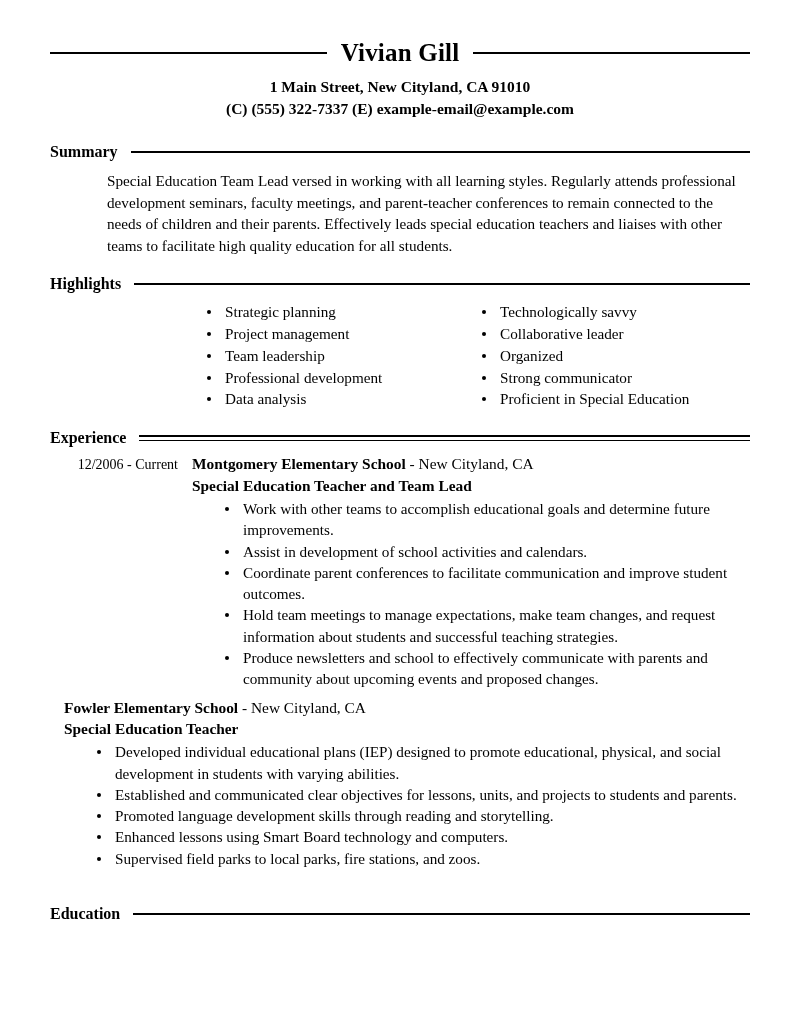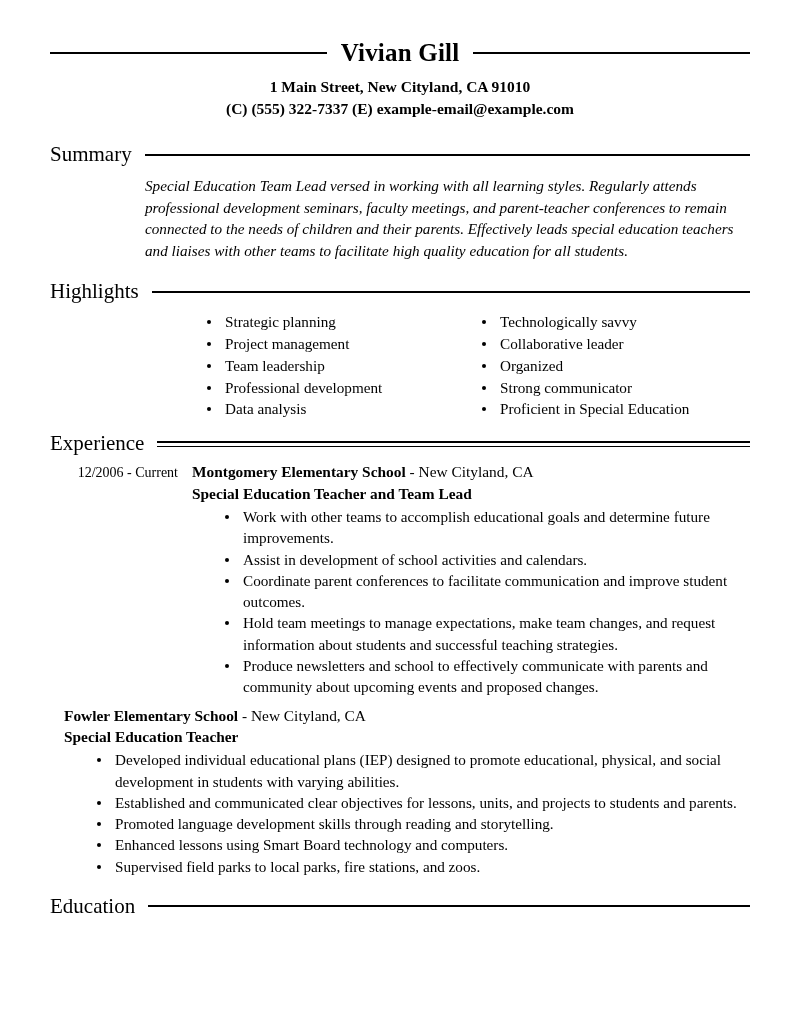--- a/index.html
+++ b/index.html
@@ -57,40 +57,39 @@
   }
 
   
   .section-head {
     display: flex;
     align-items: center;
     gap: 13px;
   }
   .section-title {
     flex: 0 0 auto;
-    font-size: 21px;
-    font-weight: normal;
+    font-size: 16px;
+    font-weight: bold;
     white-space: nowrap;
     line-height: 1;
   }
   .section-rule {
     flex: 1 1 auto;
     height: 0;
     border-top: 2px solid #000;
   }
   .section-rule.double {
     height: 3px;
     border-top: 2px solid #000;
     border-bottom: 1px solid #000;
   }
 
   
   .body-indent {
-    margin-left: 95px;
-    font-style: italic;
+    margin-left: 57px;
   }
   .summary-text {
     font-size: 15.2px;
     line-height: 1.42;
     margin-top: 10px;
   }
 
   
   .highlights-wrap {
     display: flex;
@@ -156,22 +155,22 @@
   .job-body ul.bullets {
     margin-top: 1px;
     margin-left: 26px;
   }
   .job-body ul.bullets > li {
     margin-bottom: 0px;
   }
 
   .mt-summary { margin-top: 24px; }
   .mt-highlights { margin-top: 20px; }
-  .mt-experience { margin-top: 13px; }
-  .mt-education { margin-top: 19px; }
+  .mt-experience { margin-top: 20px; }
+  .mt-education { margin-top: 37px; }
 </style>
 </head>
 <body>
 
 <div class="page">
   <div class="inner">
 
     <div class="name-row">
       <div class="name-rule"></div>
       <div class="name">Vivian Gill</div>

